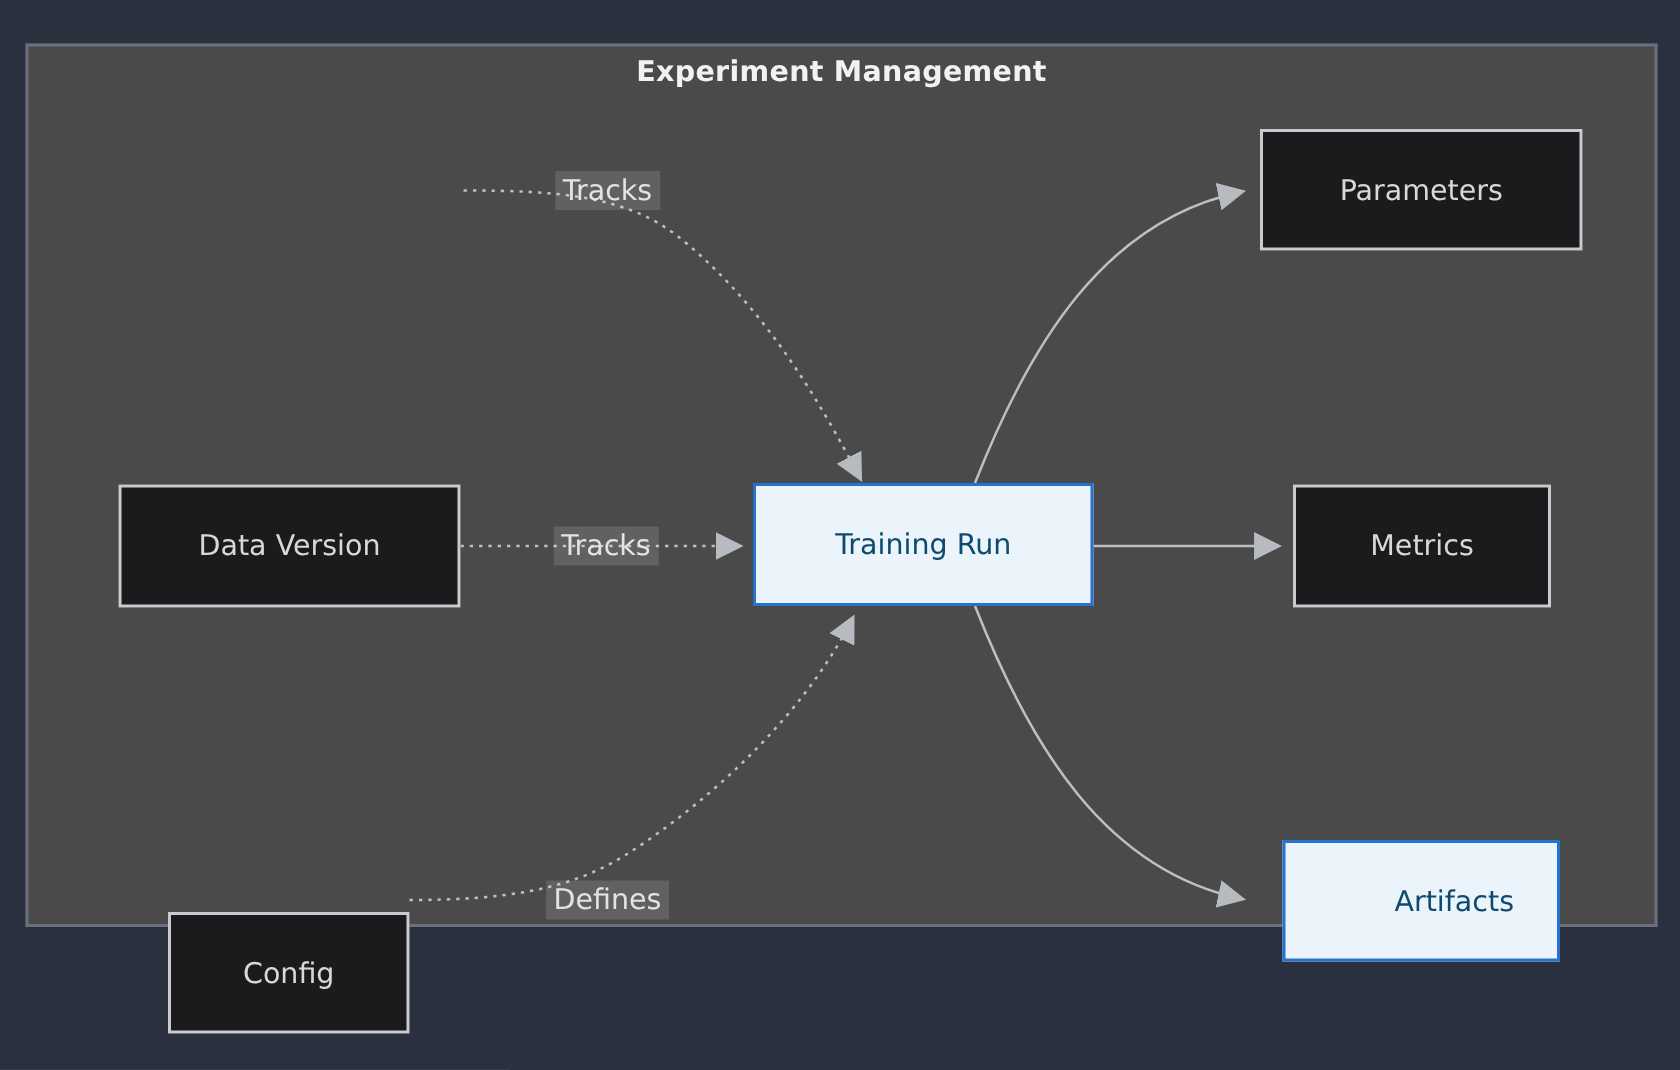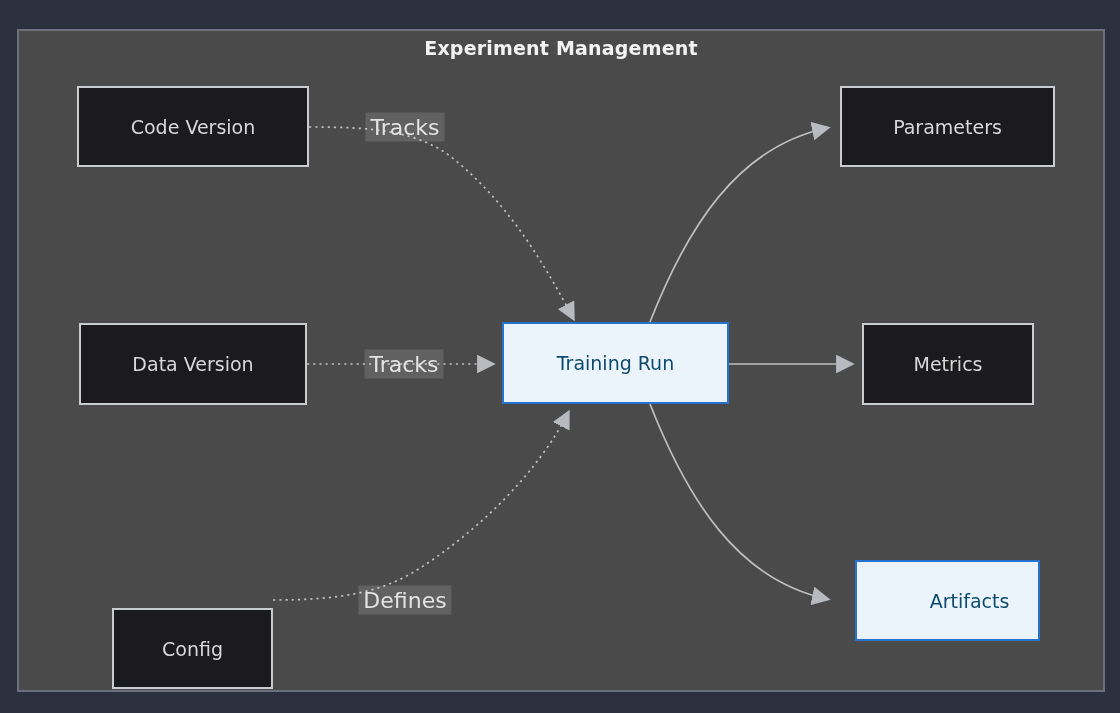--- a/index.html
+++ b/index.html
@@ -6,21 +6,21 @@
   body {
     width: 1120px; height: 713px;
     background: #2a303e;
     font-family: "DejaVu Sans", "Liberation Sans", sans-serif;
     overflow: hidden;
     position: relative;
   }
   .canvas {
     position: absolute;
     left: 17px; top: 29px;
-    width: 1088px; height: 663px;
+    width: 1088px; height: 589px;
     background: #4a4a4a;
     border: 2px solid #6b7080;
     box-sizing: border-box;
   }
   .title {
     position: absolute;
     top: 6px; left: 0; width: 100%;
     text-align: center;
     font-size: 19px;
     font-weight: bold;
@@ -54,21 +54,21 @@
   .node.highlighted {
     background: #ecf4fb;
     border: 2px solid #2573cf;
     color: #0c4a6e;
   }
   .edge-label {
     position: absolute;
     transform: translate(-50%, -50%);
     background: rgba(255,255,255,0.13);
     color: #e3e3e3;
-    font-size: 22px;
+    font-size: 19px;
     padding: 2px 5px;
     white-space: nowrap;
   }
   
   .n-code      { left: 58px;  top: 55px;  width: 232px; height: 81px; }
   .n-data      { left: 60px;  top: 292px; width: 228px; height: 82px; }
   .n-config    { left: 93px;  top: 529px; width: 161px; height: 81px; margin-top: 48px; }
   .n-run       { left: 483px; top: 291px; width: 227px; height: 82px; }
   .n-params    { left: 821px; top: 55px;  width: 215px; height: 81px; }
   .n-metrics   { left: 843px; top: 292px; width: 172px; height: 82px; }
@@ -92,23 +92,20 @@
     </defs>
 
     <path class="edge dotted" marker-end="url(#arrow)" d="M 290 96 C 352 96 400 99 436 129 C 492 175 528 238 554 287"></path>
     <path class="edge dotted" marker-end="url(#arrow)" d="M 288 333 L 473 333"></path>
     <path class="edge dotted" marker-end="url(#arrow)" d="M 254 569 C 315 569 360 563 398 539 C 458 501 518 443 549 382"></path>
     <path class="edge" marker-end="url(#arrow)" d="M 631 291 C 668 197 718 116 808 97"></path>
     <path class="edge" marker-end="url(#arrow)" d="M 710 333 L 832 333"></path>
     <path class="edge" marker-end="url(#arrow)" d="M 631 373 C 668 467 718 549 808 568"></path>
   </svg>
 
-  <div class="node default n-code">
-    <span>Code Version</span>
-  </div>
   <div class="node default n-data">
     <span>Data Version</span>
   </div>
   <div class="node default n-config">
     <span>Config</span>
   </div>
   <div class="node highlighted n-run">
     <span>Training Run</span>
   </div>
   <div class="node default n-metrics">

